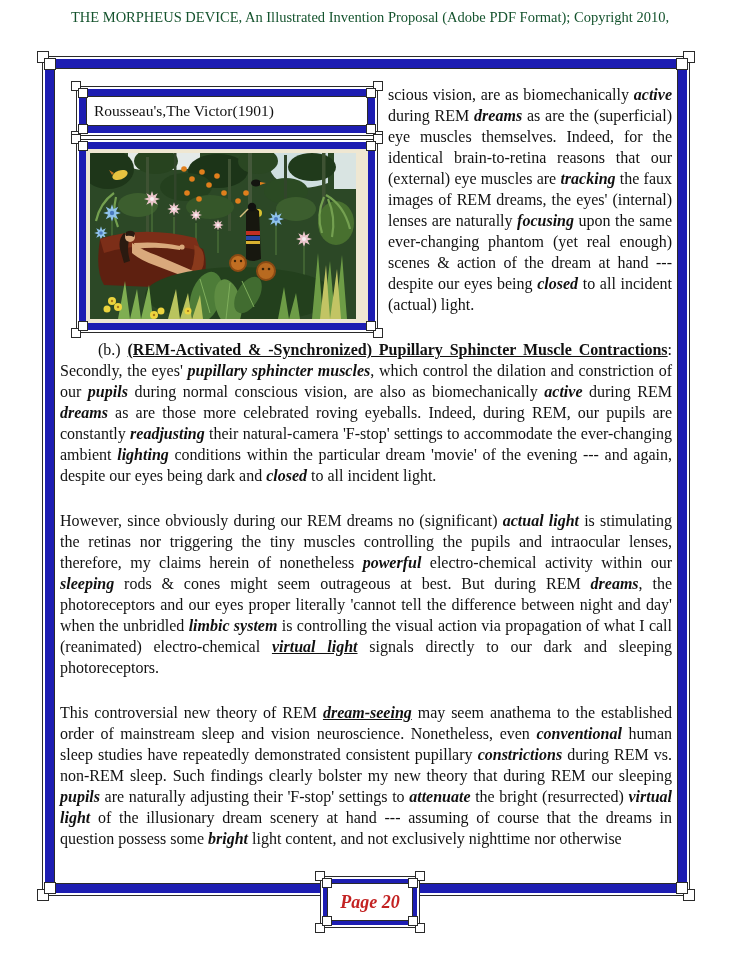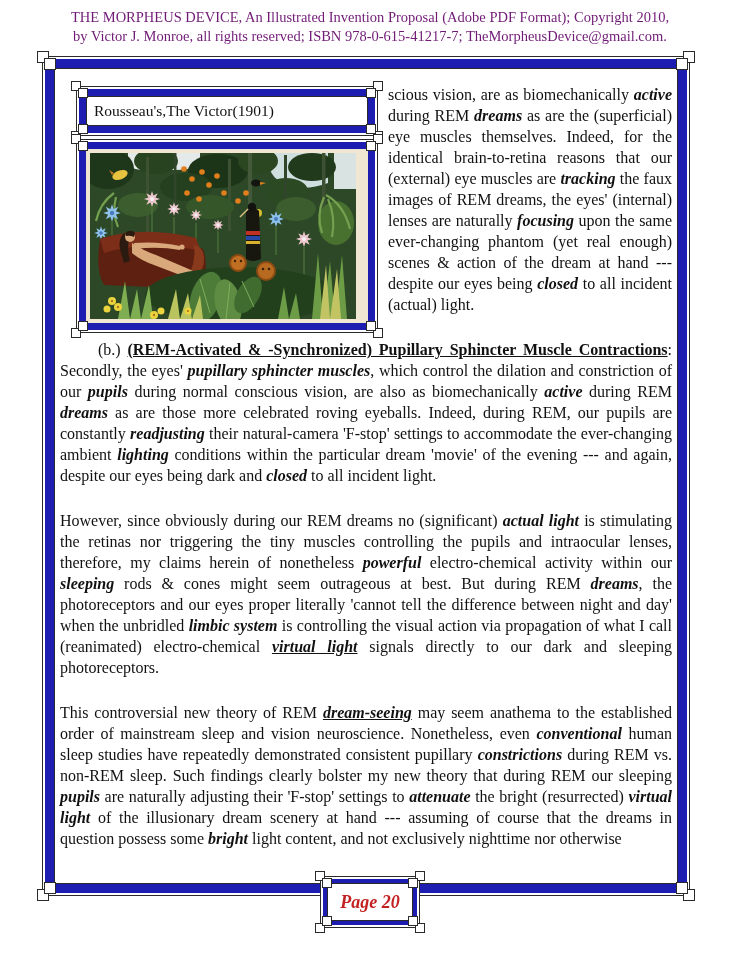--- a/index.html
+++ b/index.html
@@ -52,23 +52,22 @@
   .pagenumbox{position:absolute;left:50%;transform:translateX(-50%);
        top:876px;width:100px;height:52px;z-index:6;box-sizing:border-box;}
   .pagenum{height:100%;display:flex;align-items:center;justify-content:center;
        color:#c32222;font-style:italic;font-weight:600;font-size:18px;border-radius:19px;}
 </style>
 </head>
 <body>
 
 <div class="page">
 
-  <div class="hdr" style="color: #701a75;">
+  <div class="hdr" style="color: #14532d;">
     <div>THE MORPHEUS DEVICE, An Illustrated Invention Proposal (Adobe PDF Format); Copyright 2010,</div>
-    <div>by Victor J. Monroe, all rights reserved; ISBN 978-0-615-41217-7; TheMorpheusDevice@gmail.com.</div>
   </div>
 
   <div class="frame boxframe">
     <div class="crn tl"></div>
     <div class="crn tr"></div>
     <div class="crn bl"></div>
     <div class="crn br"></div>
     <div class="band">
       <div class="content">
 

